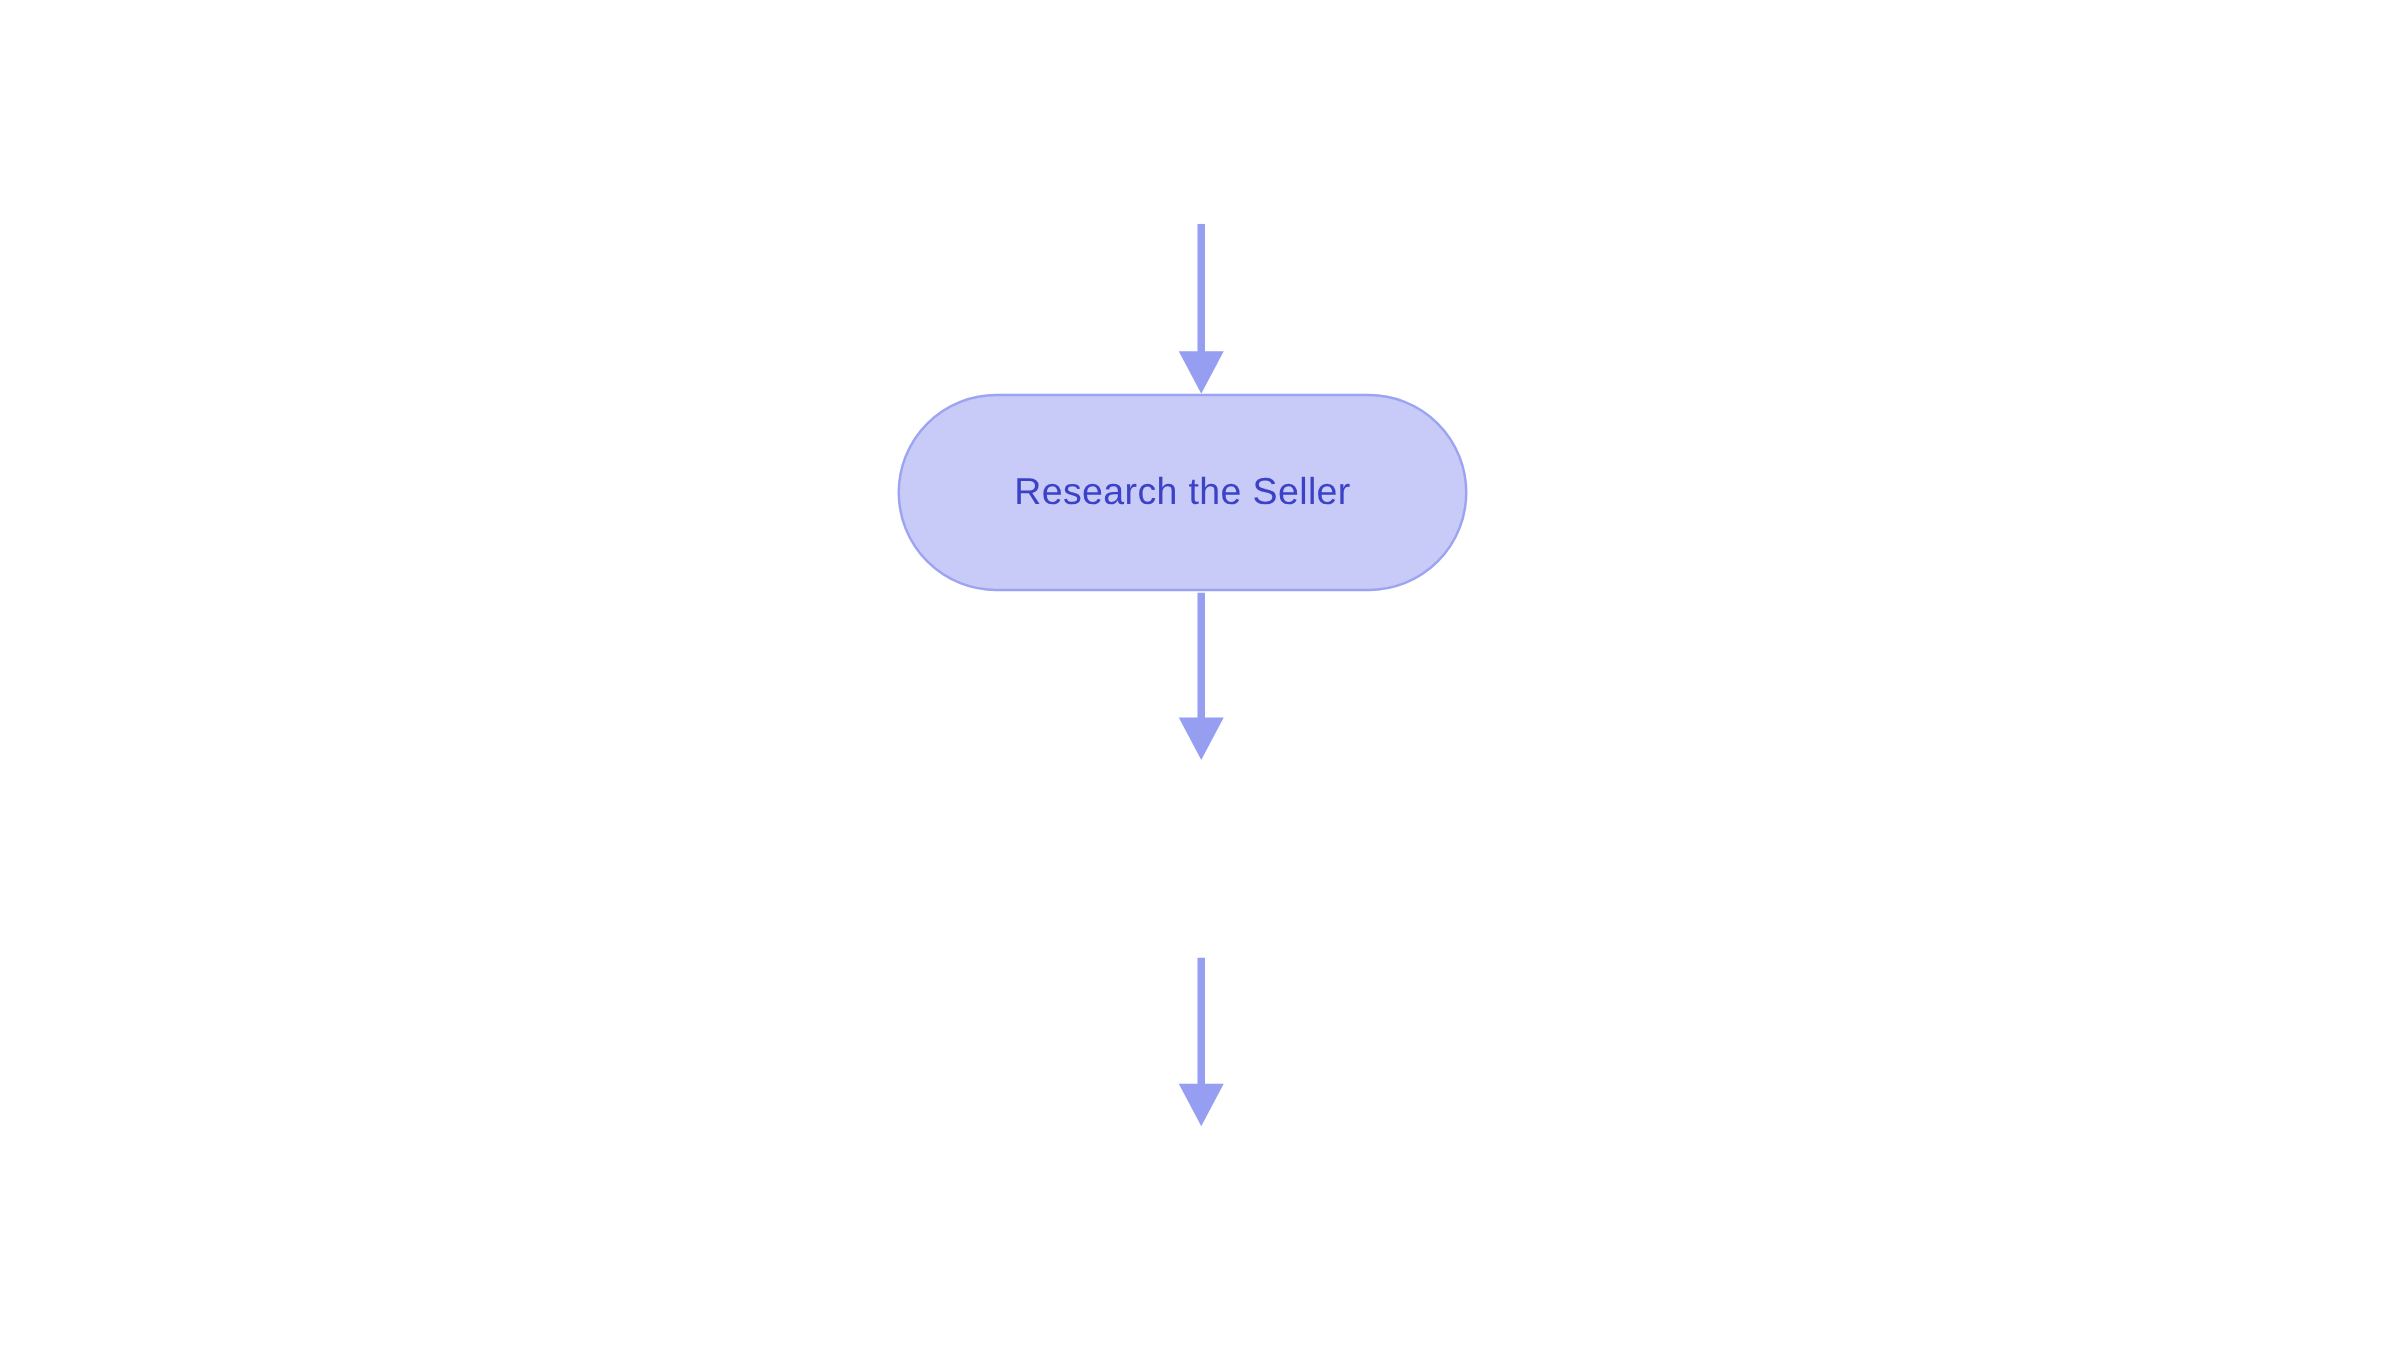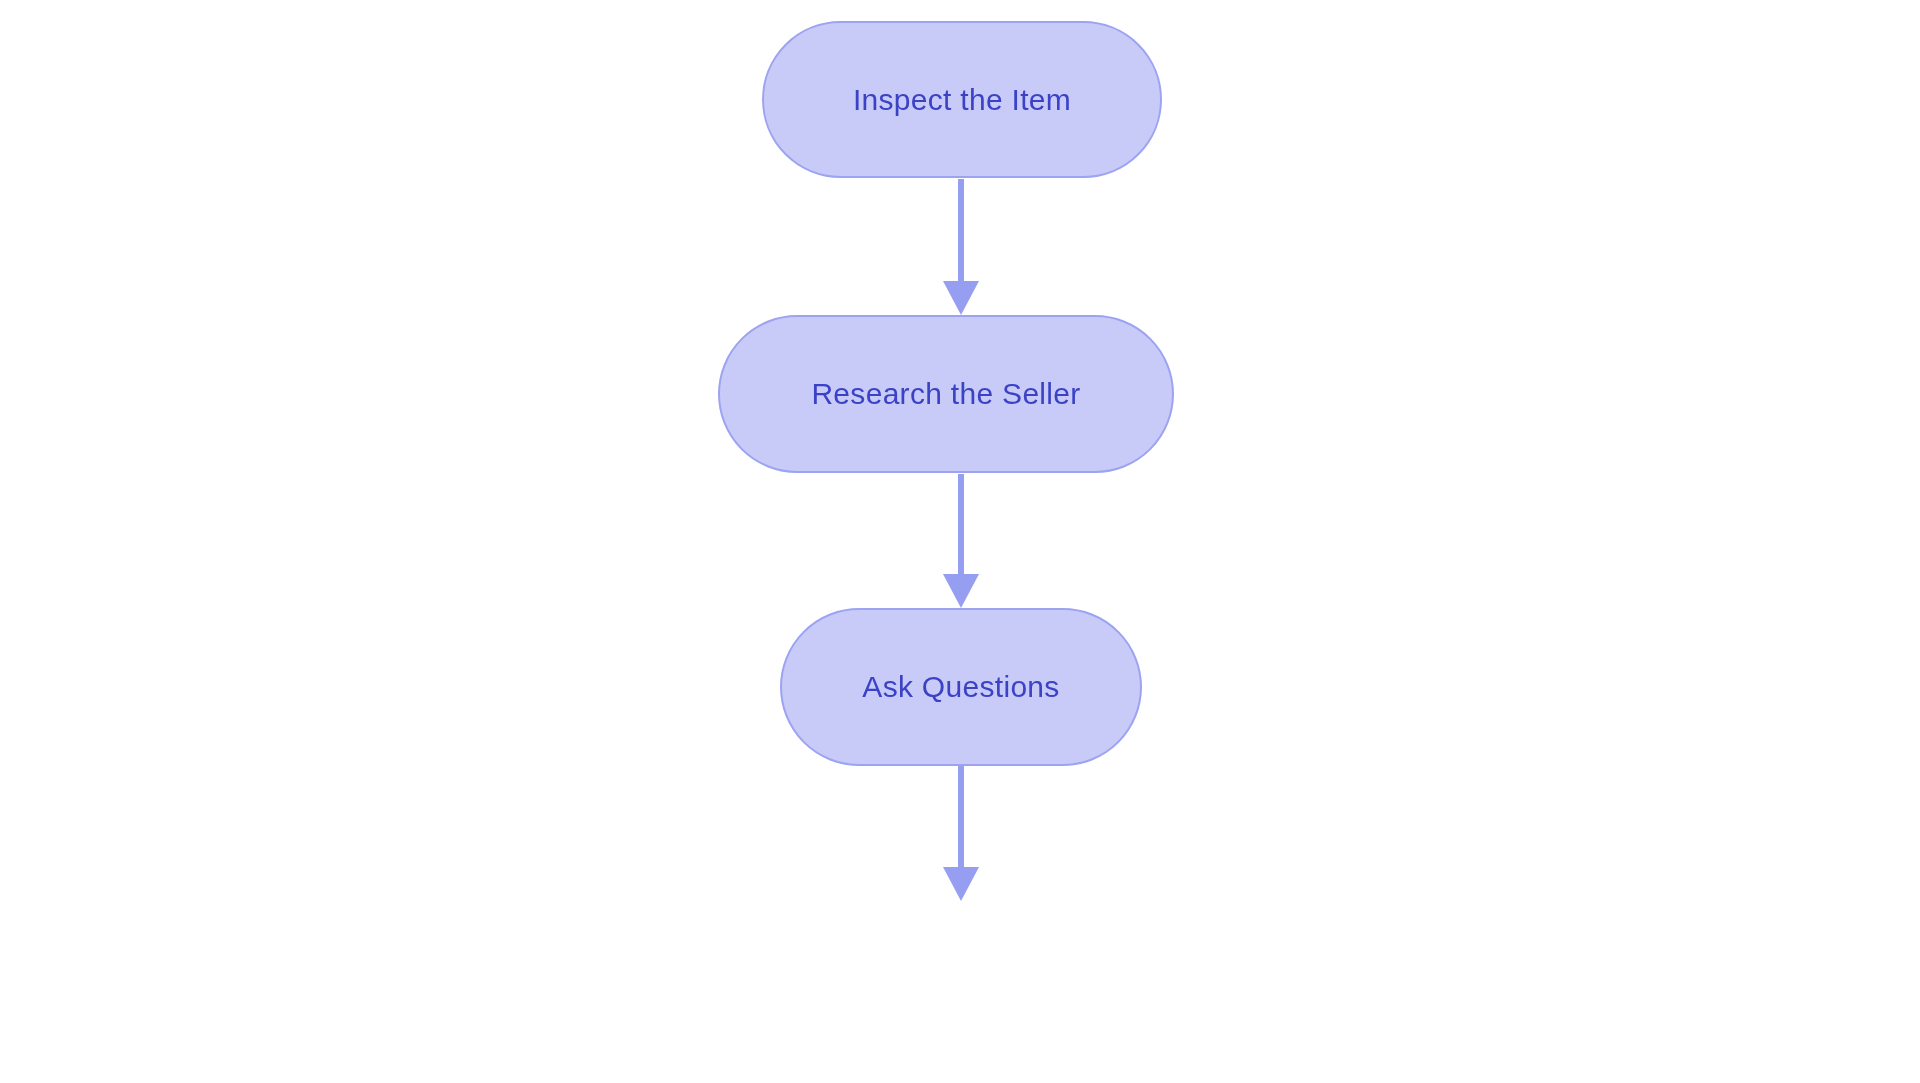--- a/index.html
+++ b/index.html
@@ -47,41 +47,35 @@
   .arrow2 { top: 474px; height: 134px; }
   .arrow3 { top: 766px; height: 135px; }
   .arrow line    { stroke: var(--arrow); stroke-width: 6; }
   .arrow polygon { fill: var(--arrow); }
 </style>
 </head>
 <body>
 
 <div class="canvas">
 
-  <div class="node node1">
-    <span>Inspect the Item</span>
-  </div>
 
   <svg class="arrow arrow1" width="40" height="136" viewBox="0 0 40 136" aria-hidden="true">
     <line x1="20" y1="0" x2="20" y2="104"></line>
     <polygon points="2,102 38,102 20,136"></polygon>
   </svg>
 
   <div class="node node2">
     <span>Research the Seller</span>
   </div>
 
   <svg class="arrow arrow2" width="40" height="134" viewBox="0 0 40 134" aria-hidden="true">
     <line x1="20" y1="0" x2="20" y2="102"></line>
     <polygon points="2,100 38,100 20,134"></polygon>
   </svg>
 
-  <div class="node node3">
-    <span>Ask Questions</span>
-  </div>
 
   <svg class="arrow arrow3" width="40" height="135" viewBox="0 0 40 135" aria-hidden="true">
     <line x1="20" y1="0" x2="20" y2="103"></line>
     <polygon points="2,101 38,101 20,135"></polygon>
   </svg>
 
 
 </div>
 
 </body></html>

